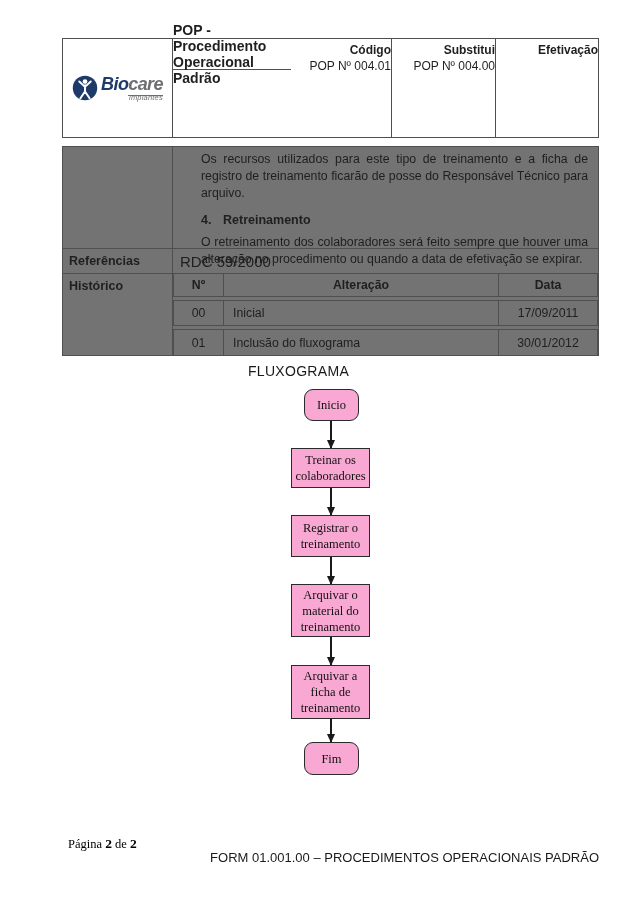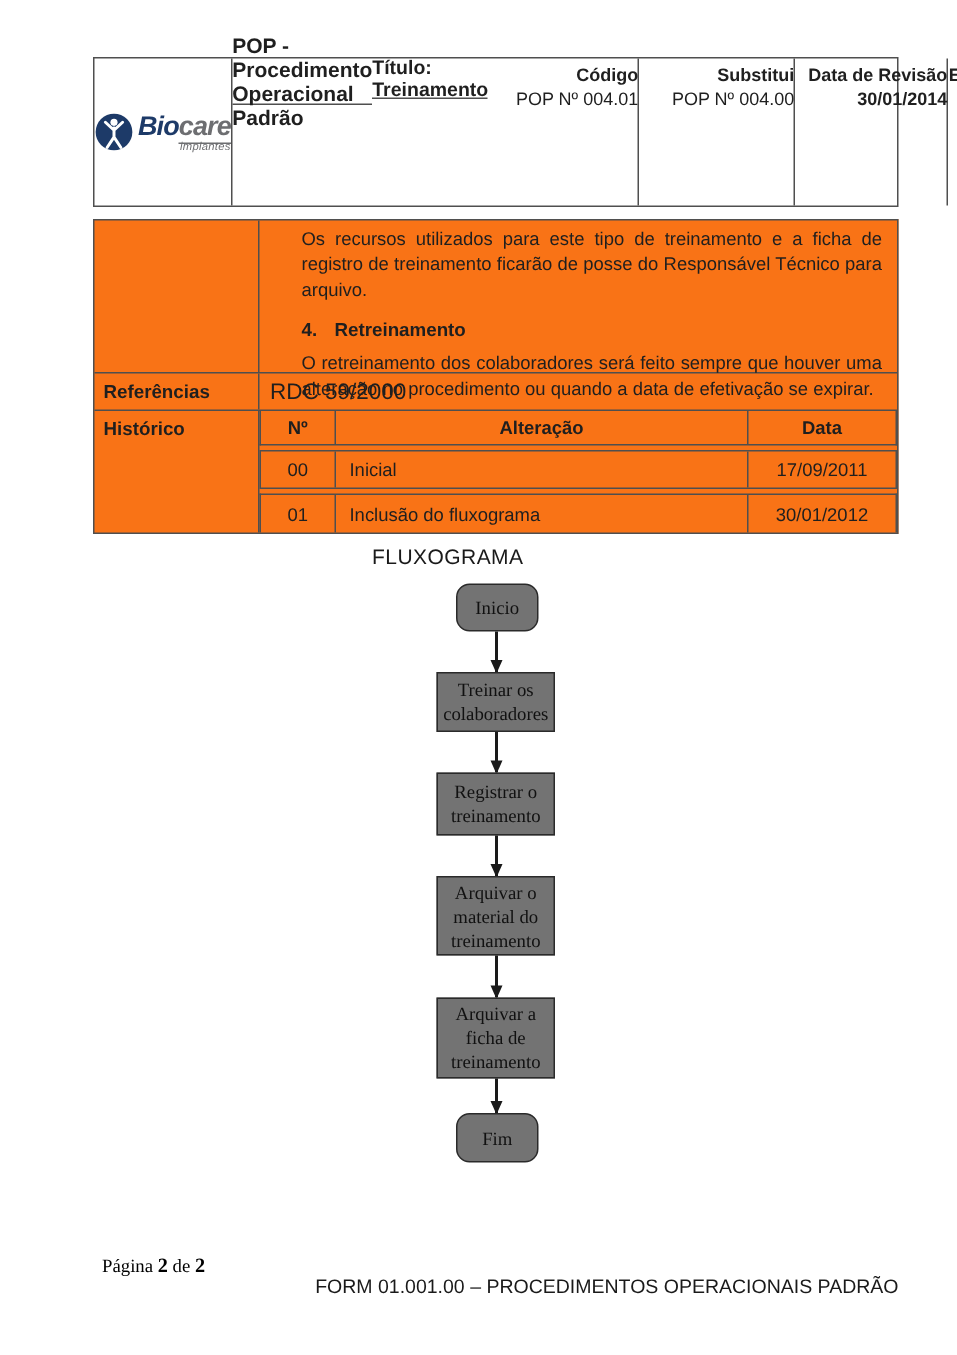--- a/index.html
+++ b/index.html
@@ -25,21 +25,21 @@
   .h-subtitle-row{height:27px;border-bottom:1px solid #4f4f4f;display:flex;align-items:center;justify-content:center;font-weight:bold;font-size:13px;box-sizing:border-box;}
   .h-fields-row{flex:1;display:grid;grid-template-columns:101px 104px 102px 1fr;}
   .h-field{border-right:1px solid #4f4f4f;text-align:right;padding-top:3px;font-size:12px;line-height:1.35;box-sizing:border-box;}
   .h-field:last-child{border-right:none;}
   .h-field-label{font-weight:bold;display:block;}
   .h-field-value{display:block;}
   .h-field-value.bold{font-weight:bold;}
   
   .body-table{
     position:absolute;left:62px;top:146px;width:537px;
-    border:1px solid #4f4f4f;box-sizing:border-box;background:#f97316;
+    border:1px solid #4f4f4f;box-sizing:border-box;background:#737373;
   }
   .b-row{display:flex;box-sizing:border-box;}
   .label-cell{width:110px;flex:0 0 110px;border-right:1px solid #4f4f4f;padding:4px 4px 0 6px;font-weight:bold;font-size:12.5px;box-sizing:border-box;}
   .row-content{height:101px;}
   .content-cell{flex:1;padding:2px 10px 0 28px;font-size:12.3px;box-sizing:border-box;}
   .content-cell p{margin:2px 0 0 0;text-align:justify;line-height:1.38;}
   .section-heading{margin-top:11px;font-weight:bold;font-size:12.5px;}
   .section-heading .num{display:inline-block;width:22px;}
   .content-cell p.second{margin-top:7px;}
   .row-referencias{border-top:1px solid #4f4f4f;height:25px;align-items:center;}
@@ -52,21 +52,21 @@
   .hist-row.hdr{height:23px;border-top:none;}
   .hist-row.r{height:26px;margin-top:3px;}
   .hist-row.r:last-child{border-bottom:none;}
   .hist-cell{display:flex;align-items:center;justify-content:center;font-size:12.3px;border-right:1px solid #4f4f4f;box-sizing:border-box;}
   .hist-cell:last-child{border-right:none;}
   .hist-cell.left{justify-content:flex-start;padding-left:9px;}
   .hist-row.hdr .hist-cell{font-weight:bold;}
   
   .flow-title{position:absolute;left:248px;top:363px;font-size:14px;color:#1a1a1a;letter-spacing:0.3px;}
   .flow-box{
-    position:absolute;box-sizing:border-box;border:1.4px solid #2a2a2a;background:#737373;
+    position:absolute;box-sizing:border-box;border:1.4px solid #2a2a2a;background:#f9a8d4;
     display:flex;align-items:center;justify-content:center;text-align:center;
     font-family:"Liberation Serif",serif;font-size:12.5px;line-height:1.28;white-space:pre-line;color:#111;
   }
   .flow-box.rounded{border-radius:9px;}
   .flow-arrow{position:absolute;width:1.5px;background:#1a1a1a;}
   .flow-arrow::after{
     content:"";position:absolute;bottom:-1px;left:50%;transform:translateX(-50%);
     border-left:4.5px solid transparent;border-right:4.5px solid transparent;border-top:9px solid #1a1a1a;
   }
   
@@ -86,33 +86,28 @@
         <path d="M17 13.5 L17 21.5 M17 15.5 L9.5 8.5 M17 15.5 L24.5 8.5 M17 21.5 L11 30.5 M17 21.5 L23 30.5" stroke="#ffffff" stroke-width="2.6" fill="none" stroke-linecap="round"></path>
       </svg>
       <div class="logo-text">
         <div class="logo-word"><span class="logo-bio">Bio</span><span class="logo-care">care</span></div>
         <div class="logo-tagline">implantes</div>
       </div>
     </div>
   </div>
   <div class="header-right">
     <div class="h-title-row">POP - Procedimento Operacional Padrão</div>
-    <div class="h-subtitle-row">Título: Treinamento</div>
     <div class="h-fields-row">
       <div class="h-field">
         <span class="h-field-label">Código</span>
         <span class="h-field-value">POP Nº 004.01</span>
       </div>
       <div class="h-field">
         <span class="h-field-label">Substitui</span>
         <span class="h-field-value">POP Nº 004.00</span>
-      </div>
-      <div class="h-field">
-        <span class="h-field-label">Data de Revisão</span>
-        <span class="h-field-value bold">30/01/2014</span>
       </div>
       <div class="h-field">
         <span class="h-field-label">Efetivação</span>
         <span class="h-field-value"></span>
       </div>
     </div>
   </div>
 </div>
 
 <div class="body-table">

